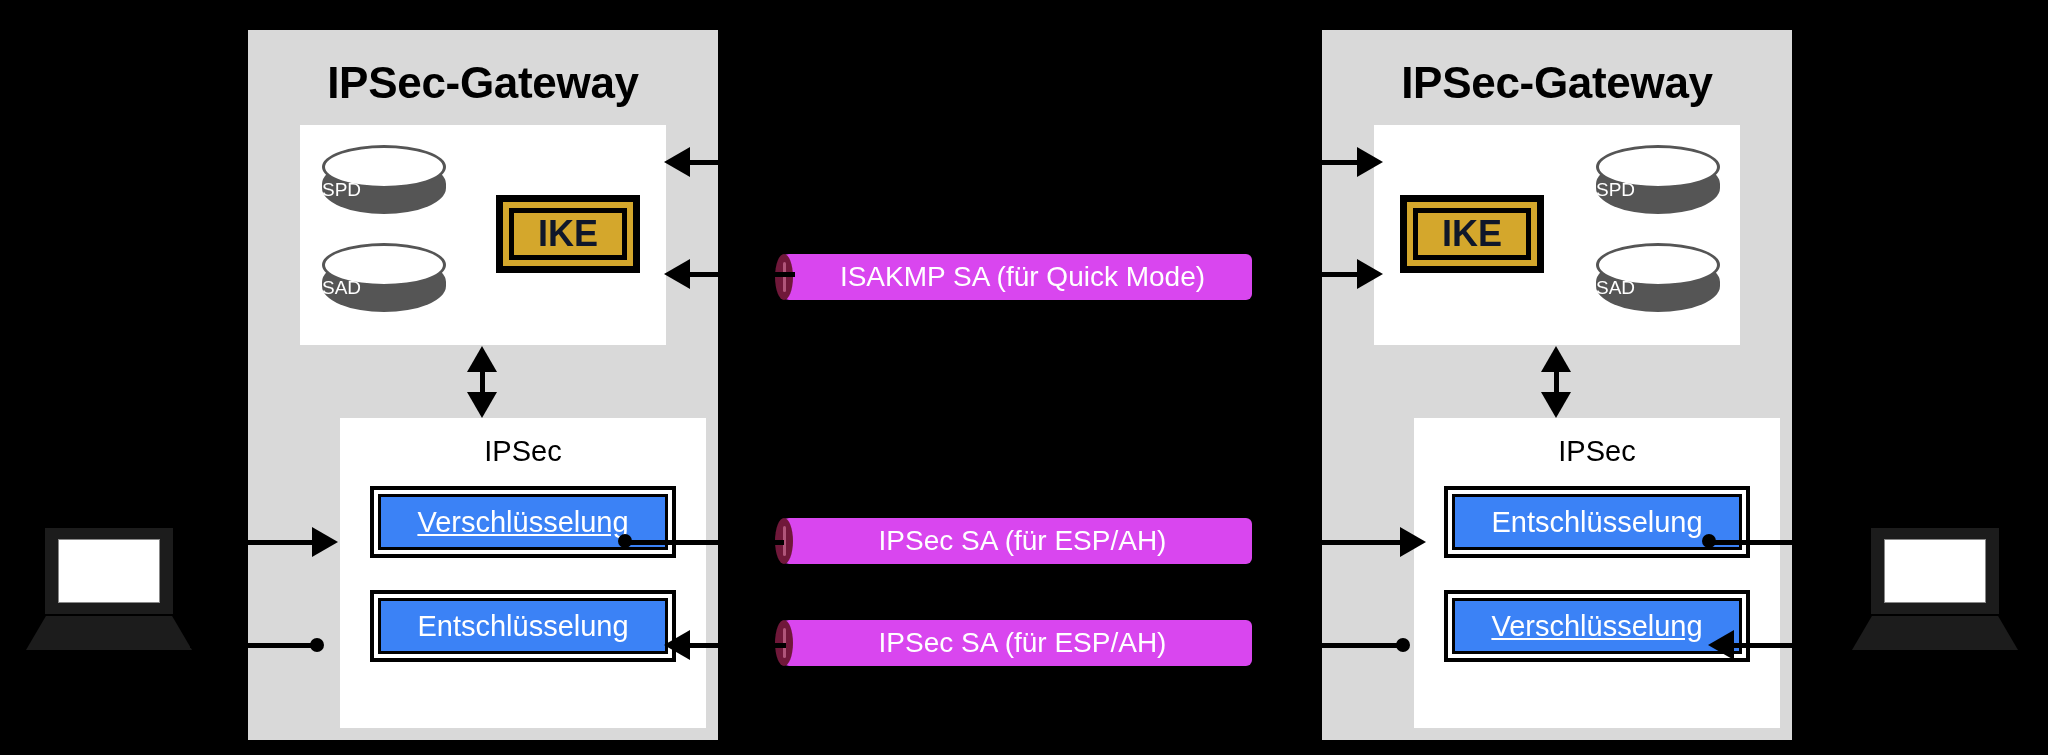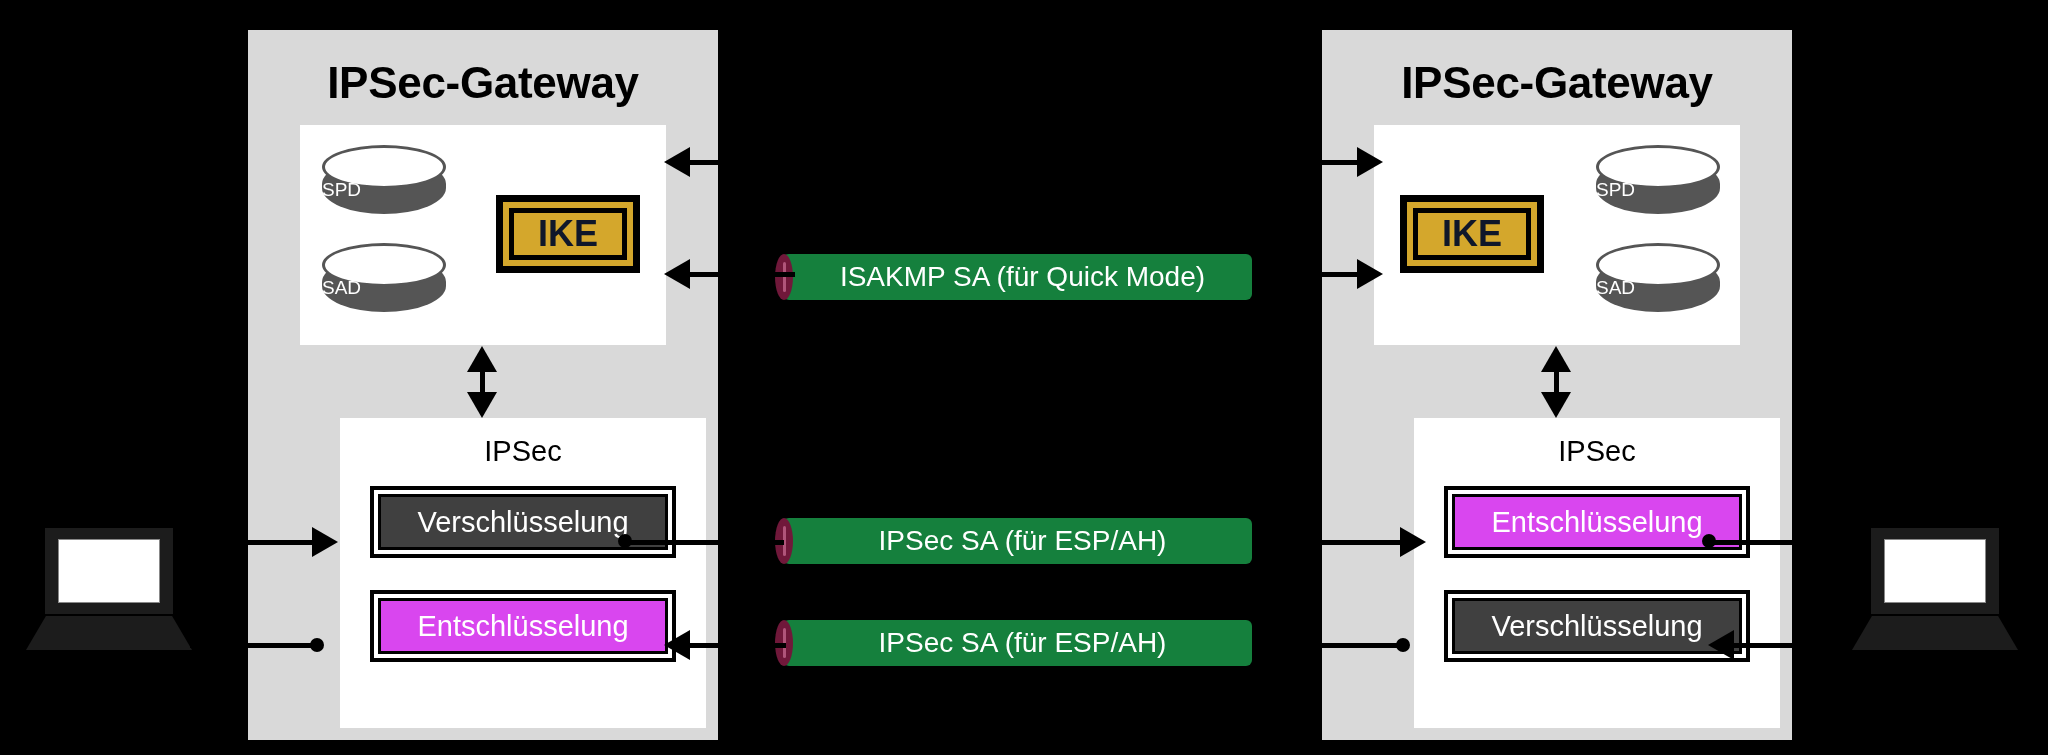--- a/index.html
+++ b/index.html
@@ -146,30 +146,30 @@
     width: 100%;
     height: 100%;
     border: 3px solid #000000;
     box-sizing: border-box;
     display: flex;
     align-items: center;
     justify-content: center;
     font-size: 29px;
     color: #ffffff;
   }
-  .enc .fill { background: #404040; }
-  .dec .fill { background: #d946ef; }
+  .enc .fill { background: #3b82f6; text-decoration: underline; }
+  .dec .fill { background: #3b82f6; }
 
   
   .tunnel {
     position: absolute;
     height: 46px;
     left: 779px;
     width: 473px;
-    background: #15803d;
+    background: #d946ef;
     border-radius: 10px 6px 6px 10px;
     display: flex;
     align-items: center;
     justify-content: center;
   }
   .tunnel .cap {
     position: absolute;
     left: -4px;
     top: 0;
     width: 18px;

